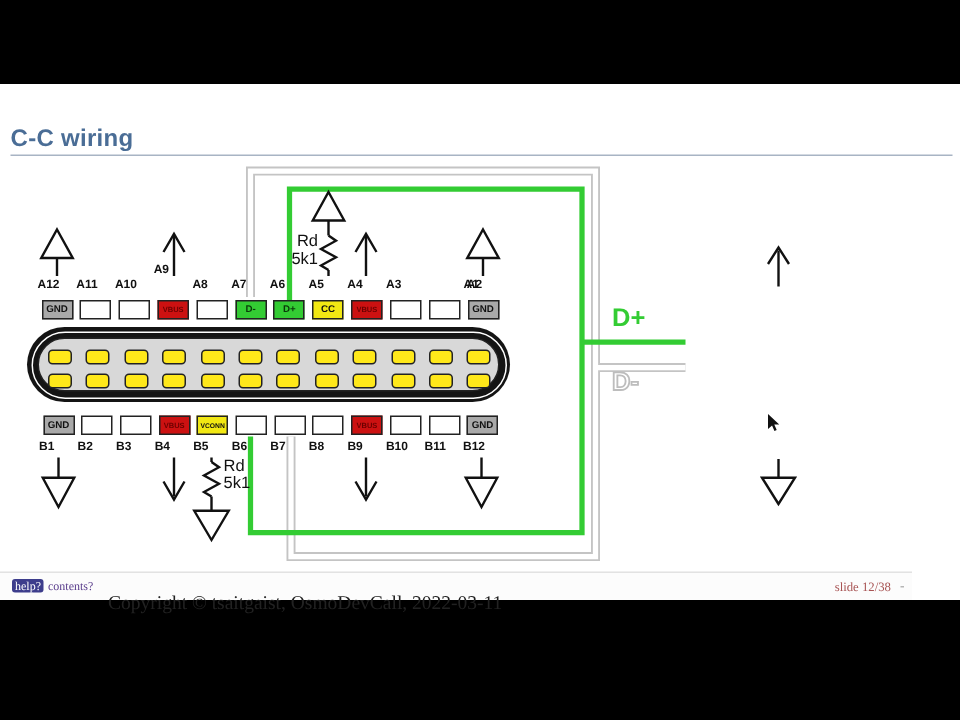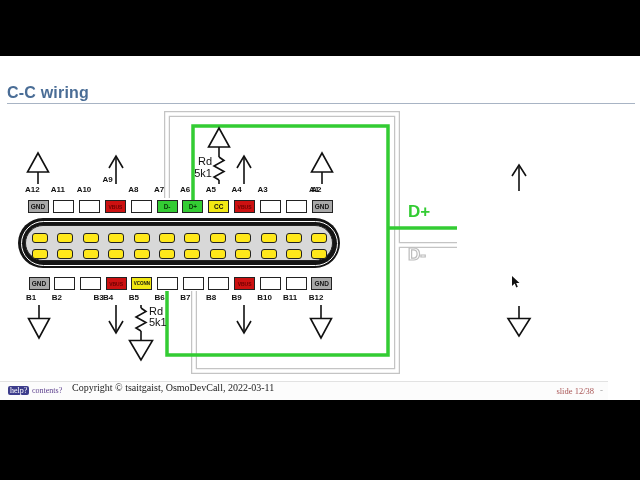--- a/index.html
+++ b/index.html
@@ -26,21 +26,21 @@
   .rdtext{position:absolute;font-size:11px;color:#111}
   .ra{width:42px;text-align:right}
   .mcu{left:457px;top:192px;width:124px;height:110px;border:2px solid #111;background:#fff;
        display:flex;align-items:center;justify-content:center;font-size:40px;color:#111}
   .dplus{left:408px;top:202px;font-weight:bold;font-size:17px}
   .dminus{left:408px;top:245px;font-weight:bold;font-size:17px;color:#fff;-webkit-text-stroke:1.2px #bdbdbd}
   .footer{left:0;top:381px;width:608px;height:19px;background:#fcfcfc;border-top:1px solid #e2e2e2;
           font-family:"Liberation Serif",serif;box-sizing:border-box}
   .fhelp{left:8px;top:4px;background:#3d3d8c;color:#fff;padding:0 2px;border-radius:2px;font-size:8px}
   .fcontents{left:32px;top:4px;color:#5a3d8c;font-size:8px}
-  .fcopy{left:72px;top:0;color:#222;font-size:10px}
+  .fcopy{left:72px;top:12px;color:#222;font-size:13px}
   .fslide{right:14px;top:4px;color:#a85454;font-size:8.5px}
   .fdash{right:5px;top:3px;color:#999;font-size:9px}
 </style>
 </head>
 <body>
 
 <div id="stage">
 
   <div class="abs slidebg"></div>
 
@@ -158,21 +158,21 @@
     <div class="pinbox" style="left: 259.88px; top: 200px; background: rgb(255, 255, 255); color: rgb(17, 17, 17); font-size: 6.5px;"></div>
     <div class="pinlab" style="left: 283.2px; top: 185px; margin-left: 28px;">A2</div>
     <div class="pinbox" style="left: 285.7px; top: 200px; background: rgb(255, 255, 255); color: rgb(17, 17, 17); font-size: 6.5px;"></div>
     <div class="pinlab" style="left: 309.02px; top: 185px;">A1</div>
     <div class="pinbox" style="left: 311.52px; top: 200px; background: rgb(169, 169, 169); color: rgb(17, 17, 17); font-size: 6.5px;">GND</div>
     <div class="pinbox" style="left: 28.5px; top: 277px; background: rgb(169, 169, 169); color: rgb(17, 17, 17); font-size: 6.5px;">GND</div>
     <div class="pinlab" style="left: 26px; top: 293px;">B1</div>
     <div class="pinbox" style="left: 54.2px; top: 277px; background: rgb(255, 255, 255); color: rgb(17, 17, 17); font-size: 6.5px;"></div>
     <div class="pinlab" style="left: 51.7px; top: 293px;">B2</div>
     <div class="pinbox" style="left: 79.9px; top: 277px; background: rgb(255, 255, 255); color: rgb(17, 17, 17); font-size: 6.5px;"></div>
-    <div class="pinlab" style="left: 77.4px; top: 293px; margin-left: 16px;">B3</div>
+    <div class="pinlab" style="left: 77.4px; top: 293px;">B3</div>
     <div class="pinbox" style="left: 105.6px; top: 277px; background: rgb(204, 17, 17); color: rgb(107, 0, 0); font-size: 5px;">VBUS</div>
     <div class="pinlab" style="left: 103.1px; top: 293px;">B4</div>
     <div class="pinbox" style="left: 131.3px; top: 277px; background: rgb(242, 232, 19); color: rgb(17, 17, 17); font-size: 4.5px;">VCONN</div>
     <div class="pinlab" style="left: 128.8px; top: 293px;">B5</div>
     <div class="pinbox" style="left: 157px; top: 277px; background: rgb(255, 255, 255); color: rgb(17, 17, 17); font-size: 6.5px;"></div>
     <div class="pinlab" style="left: 154.5px; top: 293px;">B6</div>
     <div class="pinbox" style="left: 182.7px; top: 277px; background: rgb(255, 255, 255); color: rgb(17, 17, 17); font-size: 6.5px;"></div>
     <div class="pinlab" style="left: 180.2px; top: 293px;">B7</div>
     <div class="pinbox" style="left: 208.4px; top: 277px; background: rgb(255, 255, 255); color: rgb(17, 17, 17); font-size: 6.5px;"></div>
     <div class="pinlab" style="left: 205.9px; top: 293px;">B8</div>

